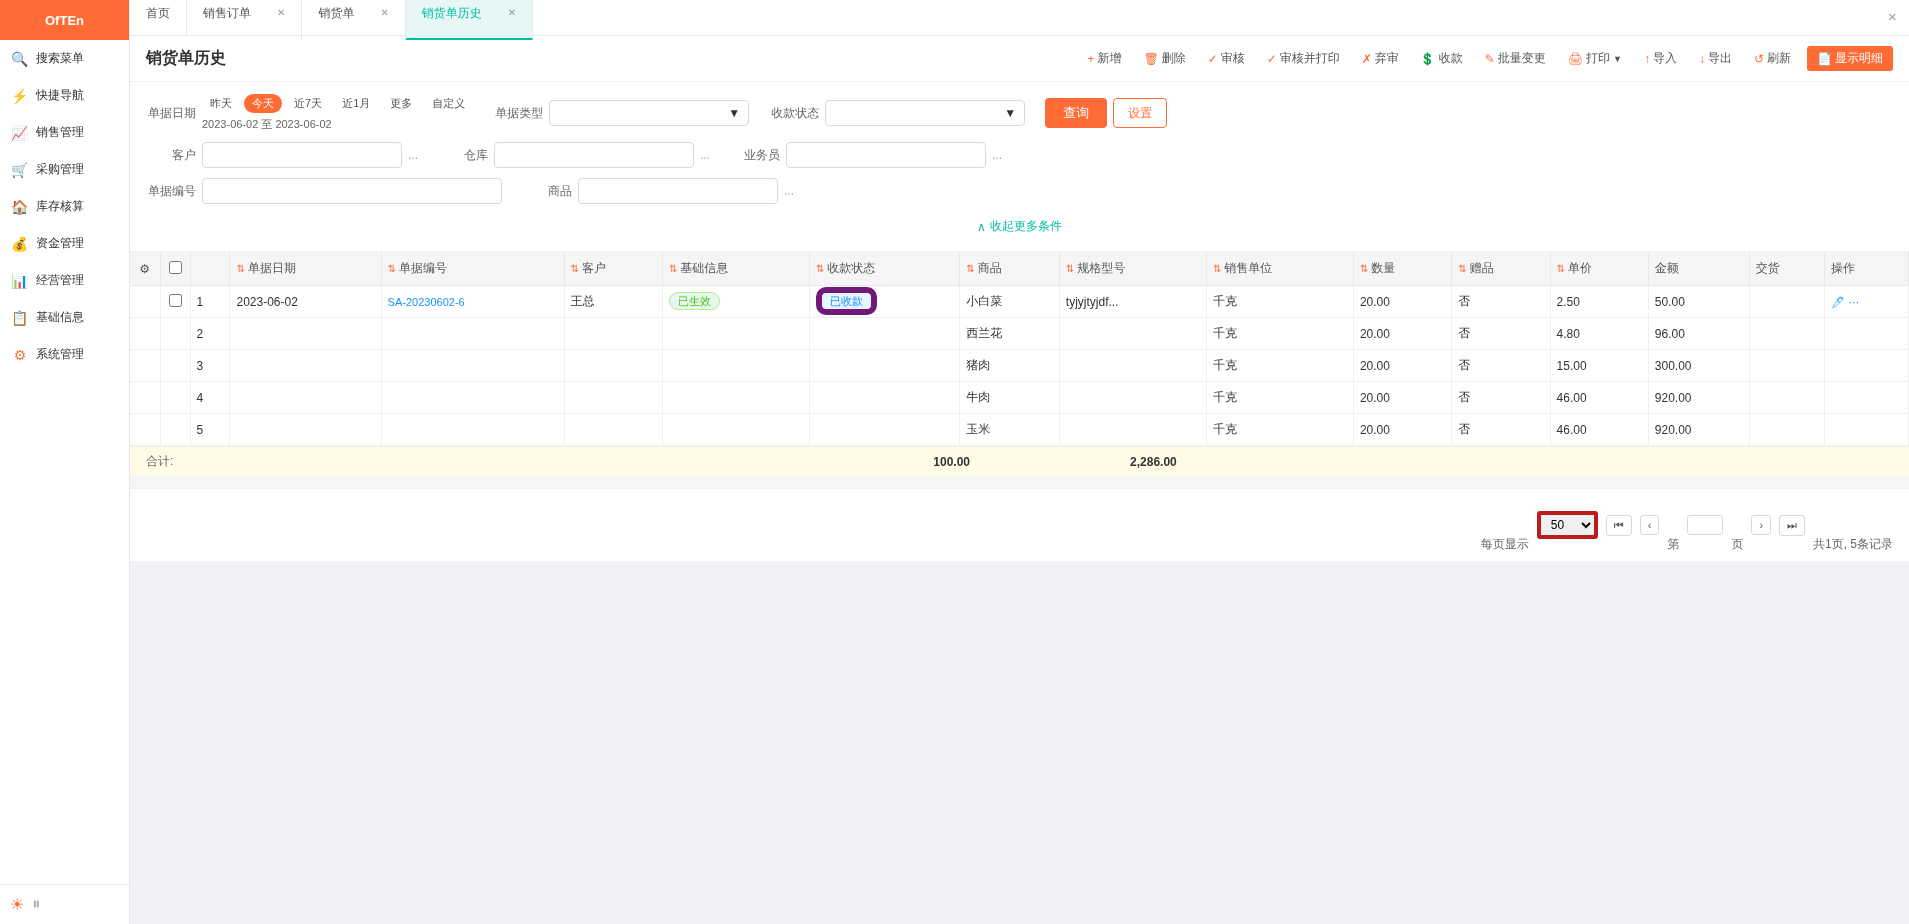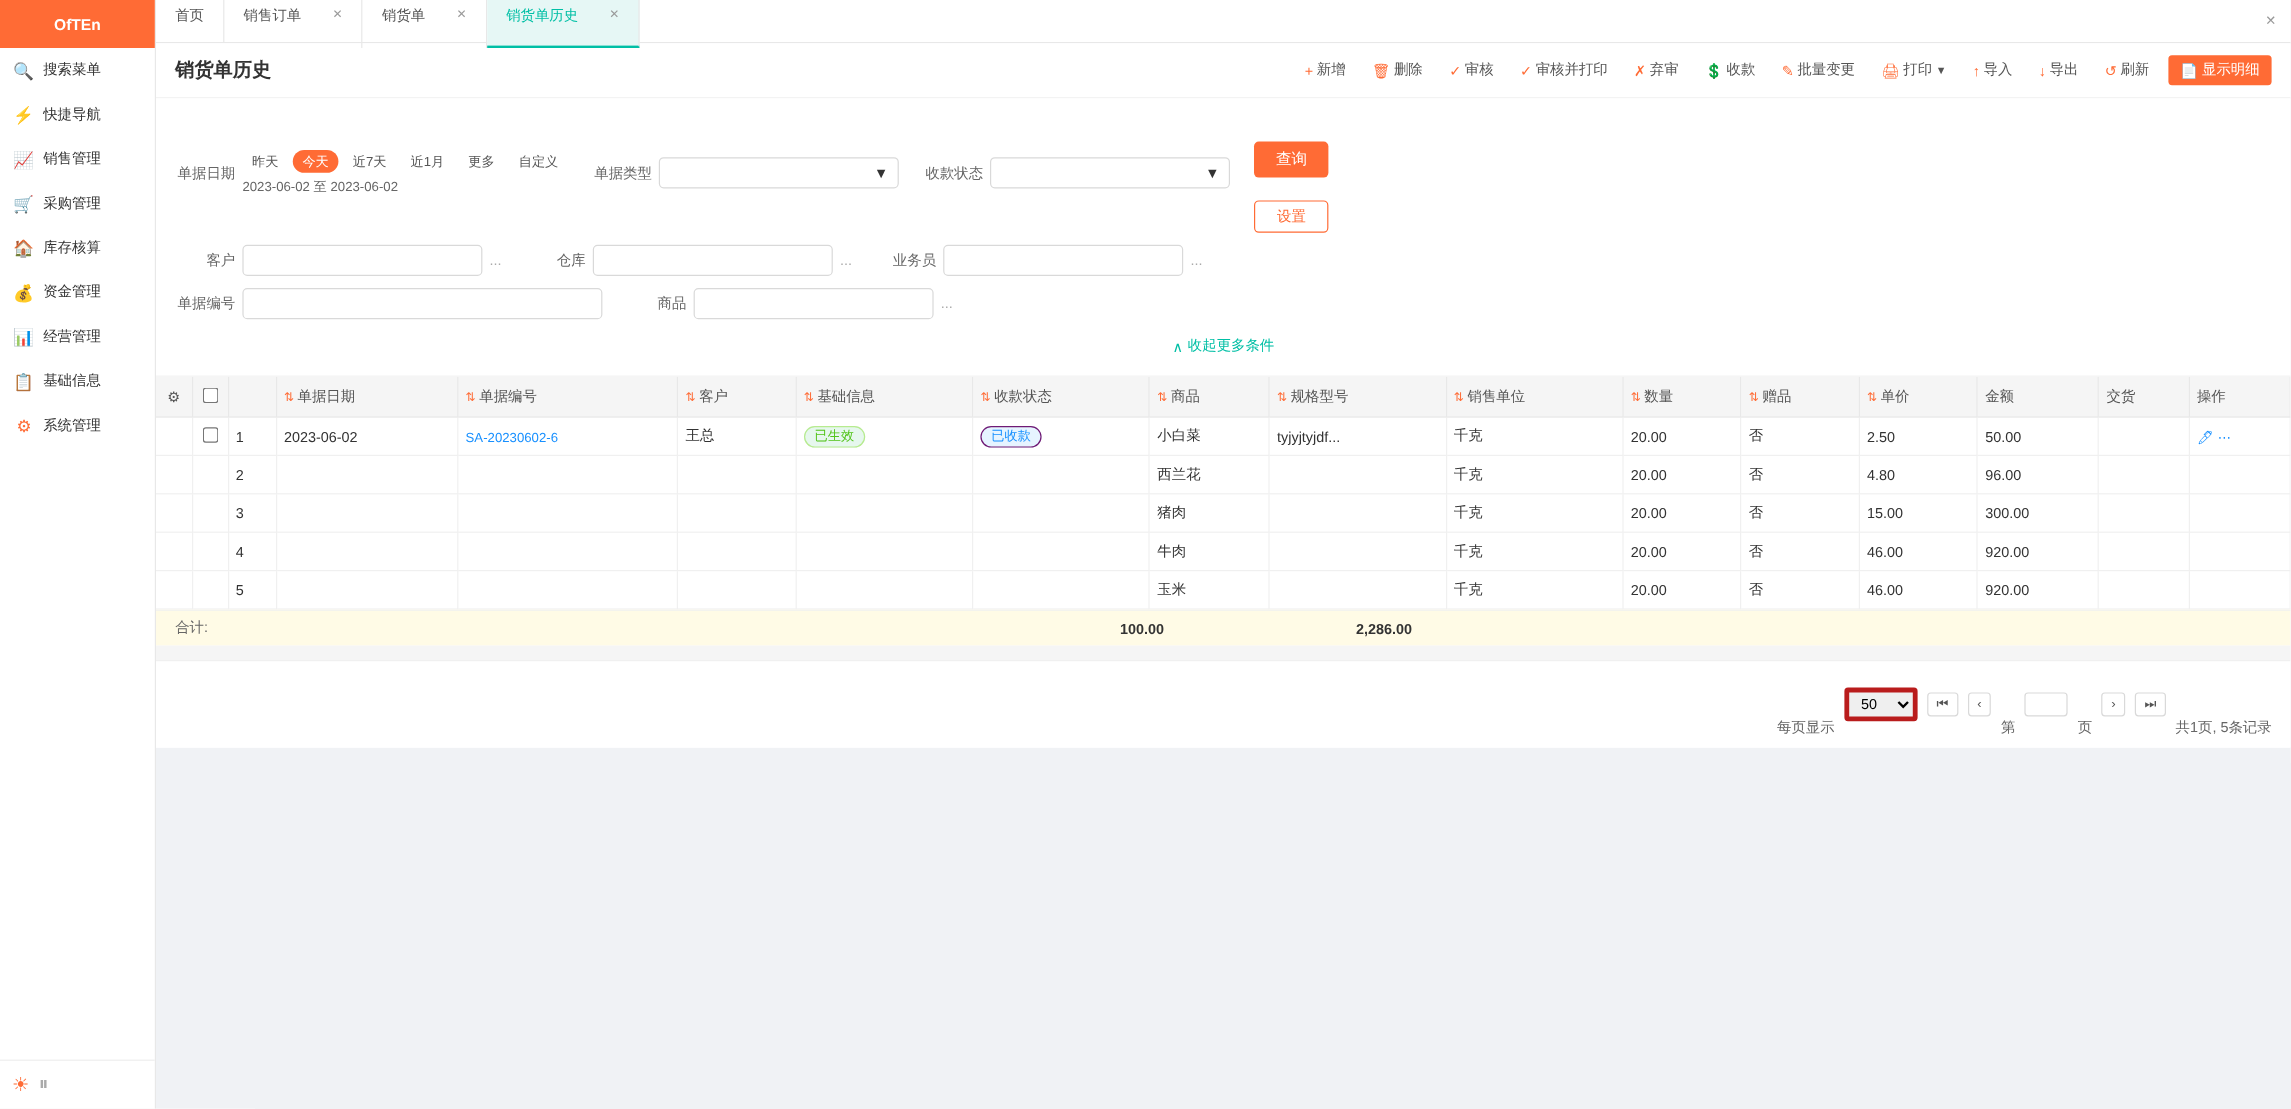--- a/index.html
+++ b/index.html
@@ -47,32 +47,32 @@
     .filter-dots { color: #aaa; cursor: pointer; }
     .date-row { display: flex; align-items: center; gap: 4px; justify-content: space-between; }
     .date-btn { padding: 2px 8px; border-radius: 3px; cursor: pointer; font-size: 11px; color: #555; }
     .date-btn.active { background: #ff6b35; color: white; border-radius: 10px; }
     .date-range { font-size: 11px; color: #666; margin-top: 2px; }
     .collapse-btn { display: flex; align-items: center; justify-content: center; gap: 4px; color: #00bfa5; cursor: pointer; font-size: 12px; width: 100%; padding: 4px; }
 
     
     .query-btn { background: #ff6b35; color: white; border: none; padding: 6px 18px; border-radius: 4px; cursor: pointer; font-size: 13px; }
     .settings-btn { background: white; color: #ff6b35; border: 1px solid #ff6b35; padding: 4px 14px; border-radius: 4px; cursor: pointer; font-size: 12px; }
-    .query-settings { display: flex; flex-direction: column; gap: 19px; margin-top: 24px; }
+    .query-settings { display: flex; flex-direction: row; gap: 6px; }
 
     
     .table-container { background: #fff; overflow-x: auto; }
     table { width: 100%; border-collapse: collapse; font-size: 12px; }
     th { background: #f5f5f5; padding: 8px 6px; text-align: left; color: #555; font-weight: normal; border-bottom: 1px solid #e8e8e8; border-right: 1px solid #e8e8e8; white-space: nowrap; }
     td { padding: 7px 6px; border-bottom: 1px solid #f0f0f0; border-right: 1px solid #f0f0f0; color: #333; }
     .th-sort { display: flex; align-items: center; gap: 3px; cursor: pointer; }
     .sort-icon { color: #ff6b35; font-size: 10px; }
     .badge { padding: 2px 8px; border-radius: 10px; font-size: 11px; }
     .badge-green { background: #e6f7ee; color: #52c41a; border: 1px solid #b7eb8f; }
-    .badge-blue { background: #e6f4ff; color: #1890ff; border: 1px solid #701a75; }
+    .badge-blue { background: #e6f4ff; color: #1890ff; border: 6px solid #701a75; }
     .th-gear { width: 30px; text-align: center; }
     .th-checkbox { width: 30px; text-align: center; }
     .action-link { color: #1890ff; cursor: pointer; text-decoration: none; font-size: 11px; }
 
     
     .table-footer { background: #fffbe6; padding: 6px 16px; display: flex; align-items: center; border-top: 1px solid #f0f0f0; text-align: right; }
     .footer-label { color: #666; margin-right: 20px; }
     .footer-cell { padding: 0 40px; color: #333; font-weight: bold; }
 
     

